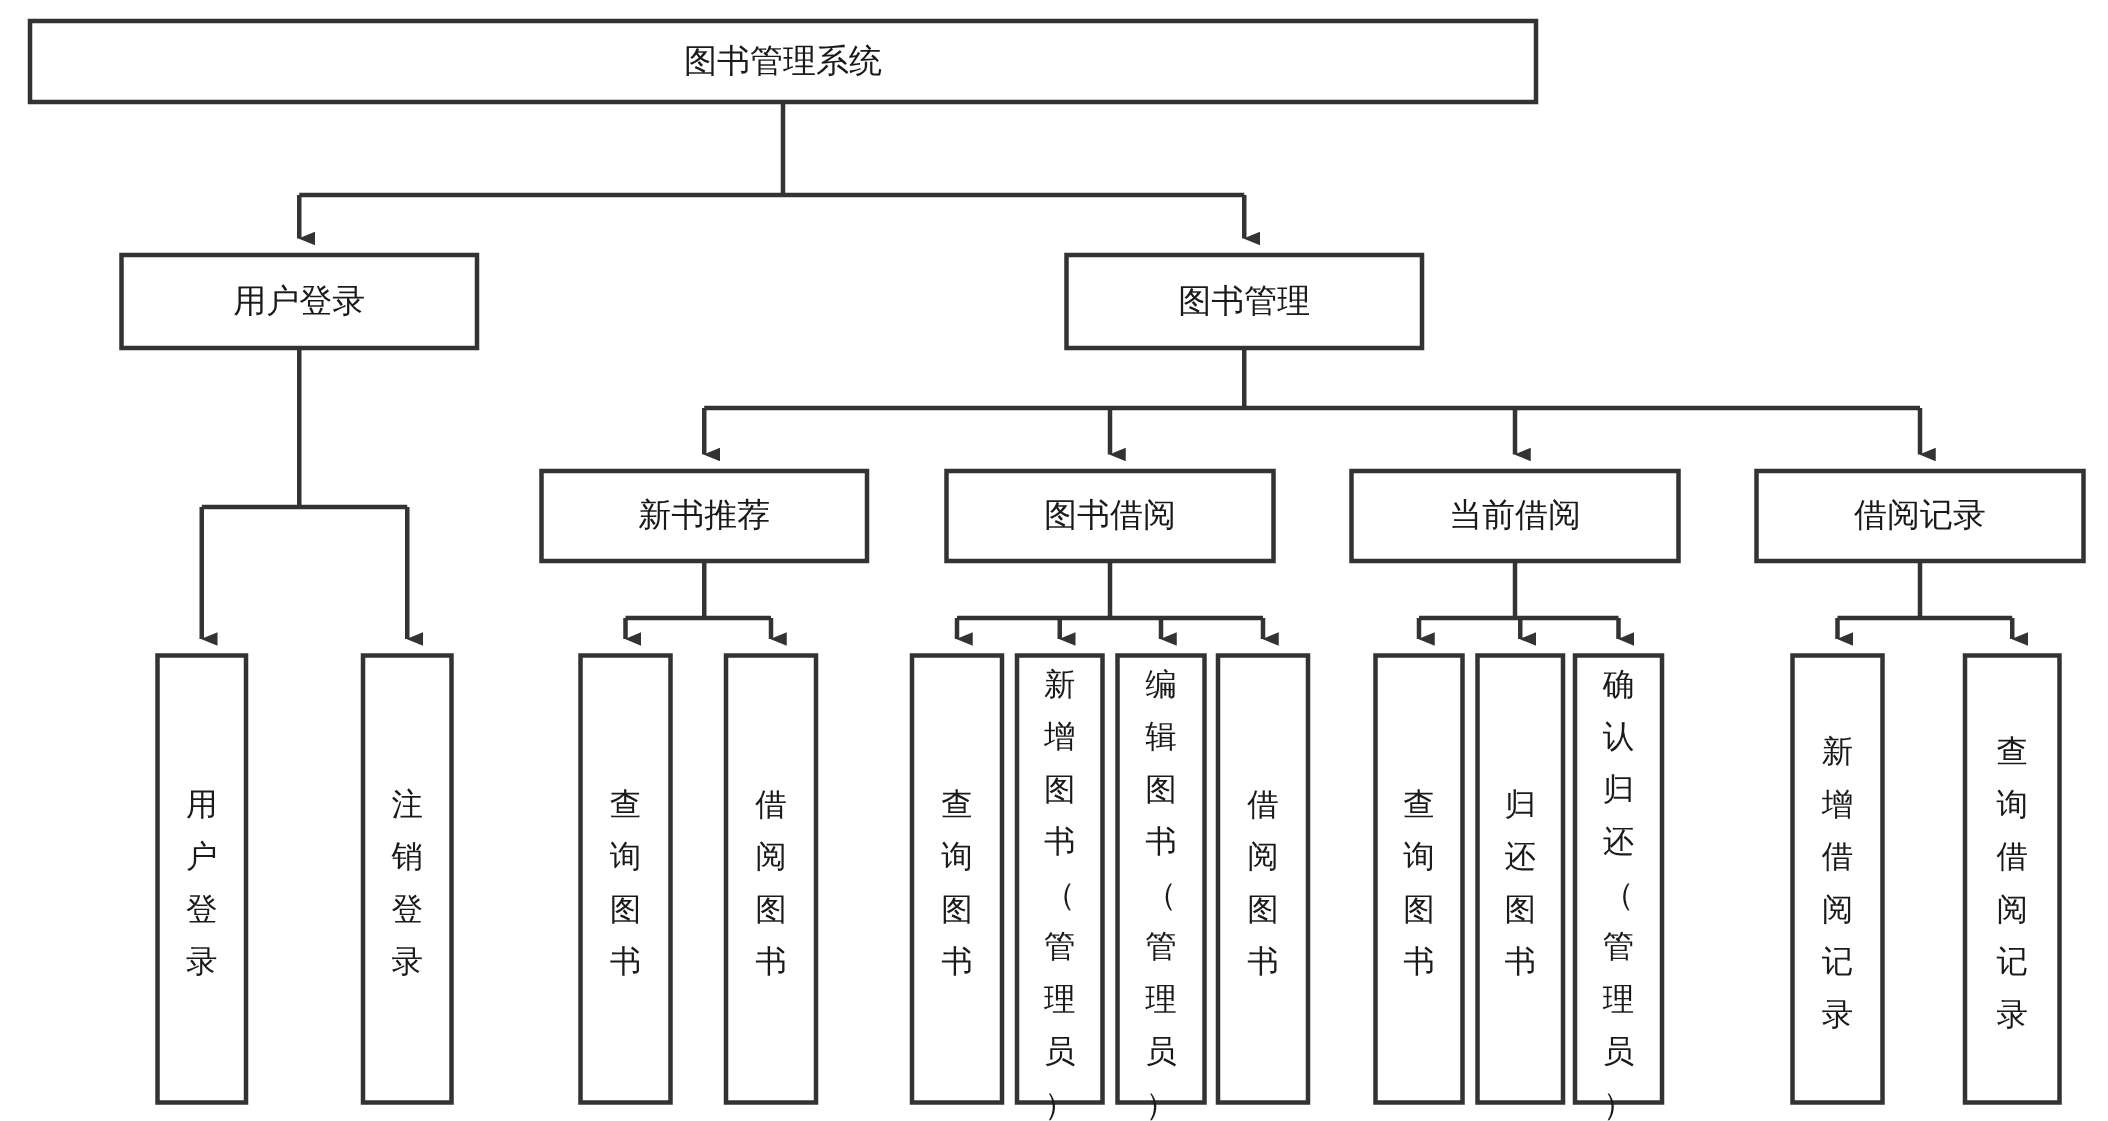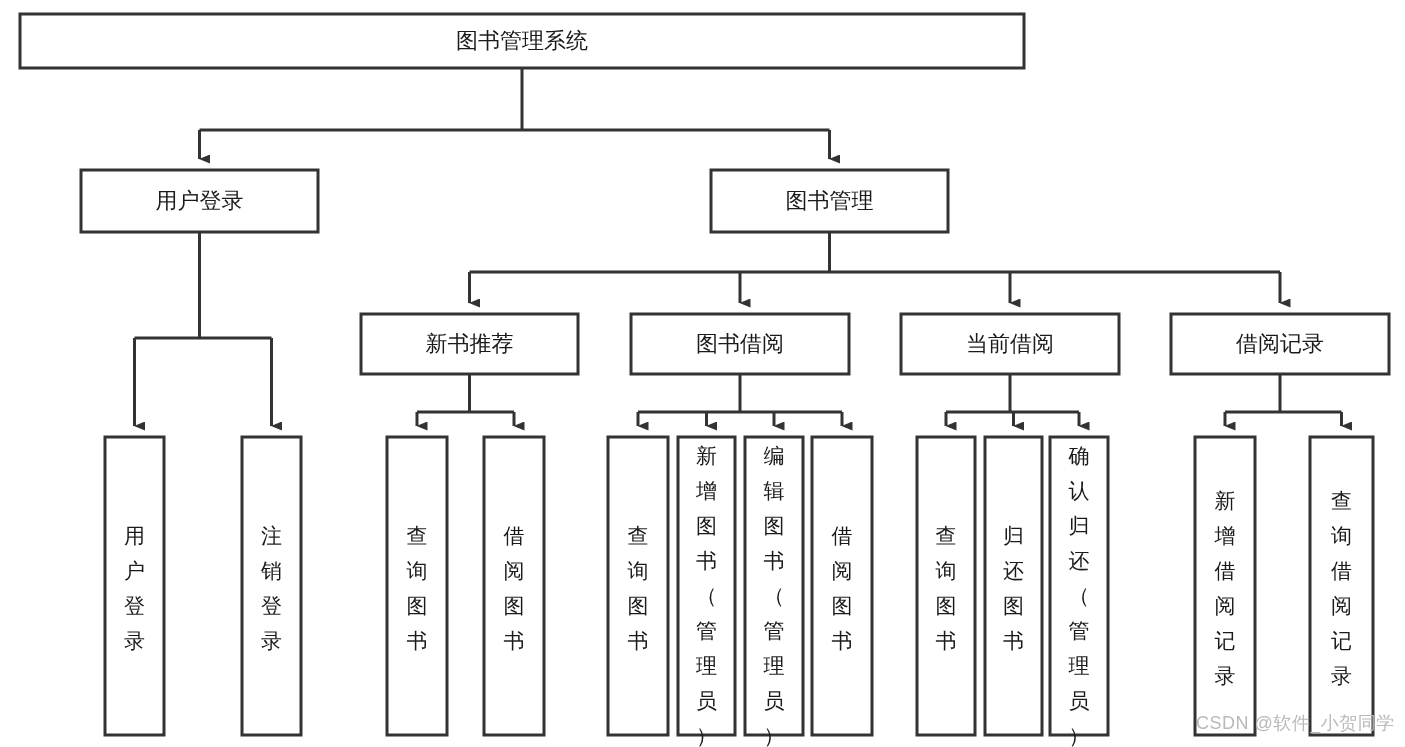--- a/index.html
+++ b/index.html
@@ -153,14 +153,13 @@
         <g>
           <rect x="1195" y="437" width="60" height="298" class="node-rect"></rect>
           <text class="leaf-label"><tspan x="1225" y="508.3">新</tspan><tspan x="1225" y="543.3">增</tspan><tspan x="1225" y="578.3">借</tspan><tspan x="1225" y="613.3">阅</tspan><tspan x="1225" y="648.3">记</tspan><tspan x="1225" y="683.3">录</tspan></text>
         </g>
         <g>
           <rect x="1310" y="437" width="63" height="298" class="node-rect"></rect>
           <text class="leaf-label"><tspan x="1341.5" y="508.3">查</tspan><tspan x="1341.5" y="543.3">询</tspan><tspan x="1341.5" y="578.3">借</tspan><tspan x="1341.5" y="613.3">阅</tspan><tspan x="1341.5" y="648.3">记</tspan><tspan x="1341.5" y="683.3">录</tspan></text>
         </g>
       </g>
   </svg>
-  <div class="watermark">CSDN @软件_小贺同学</div>
 </div>
 
 </body></html>

